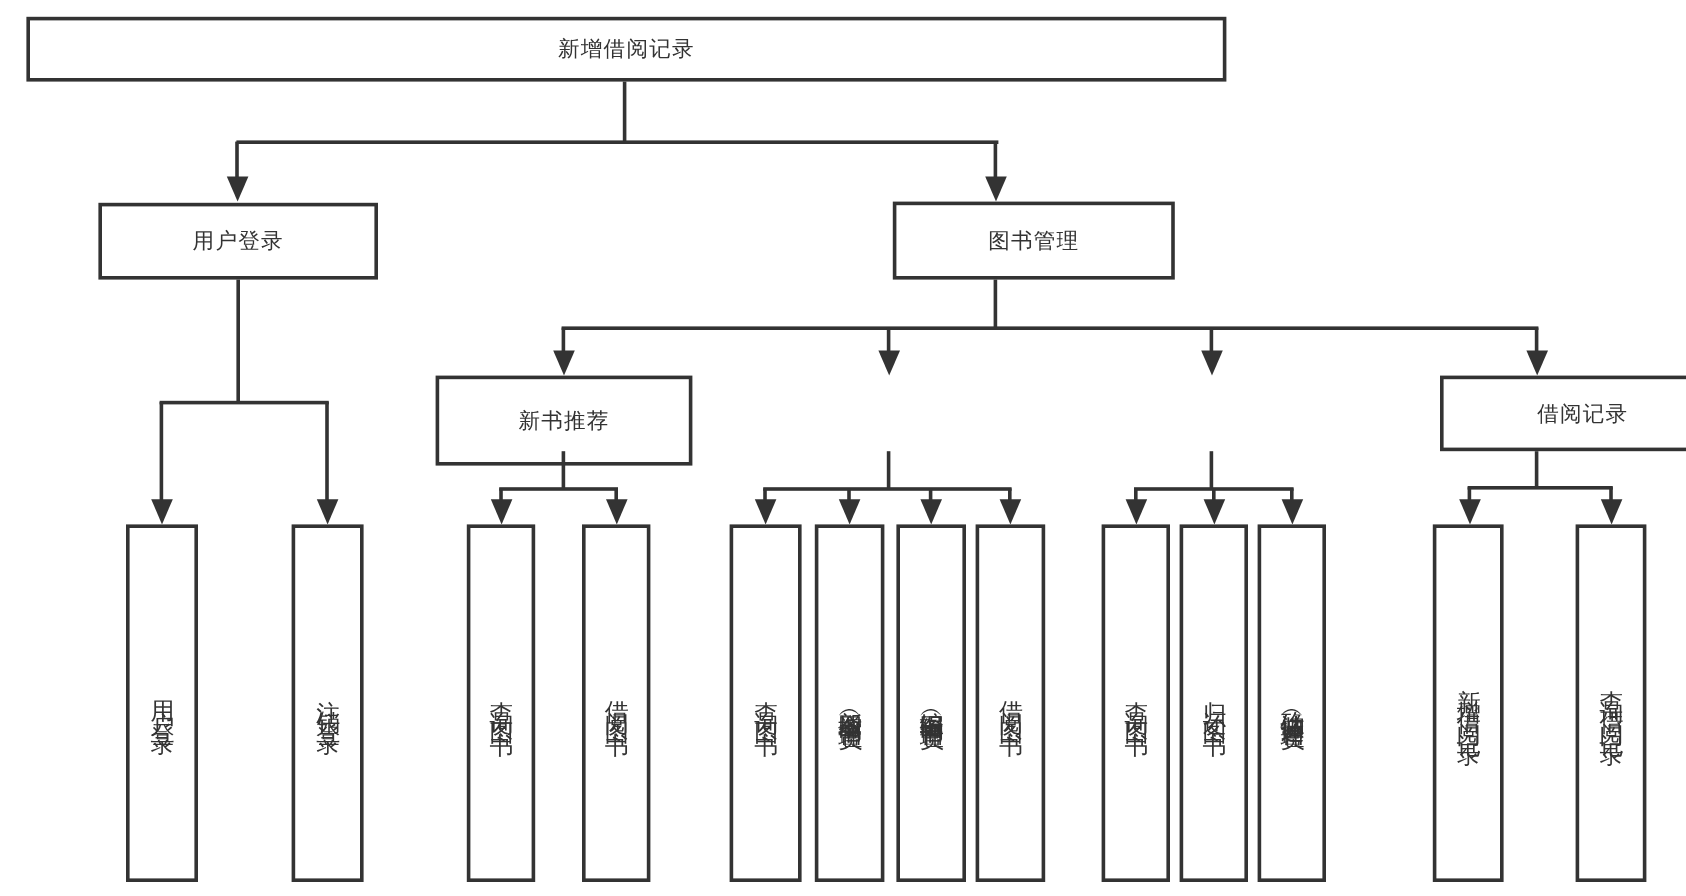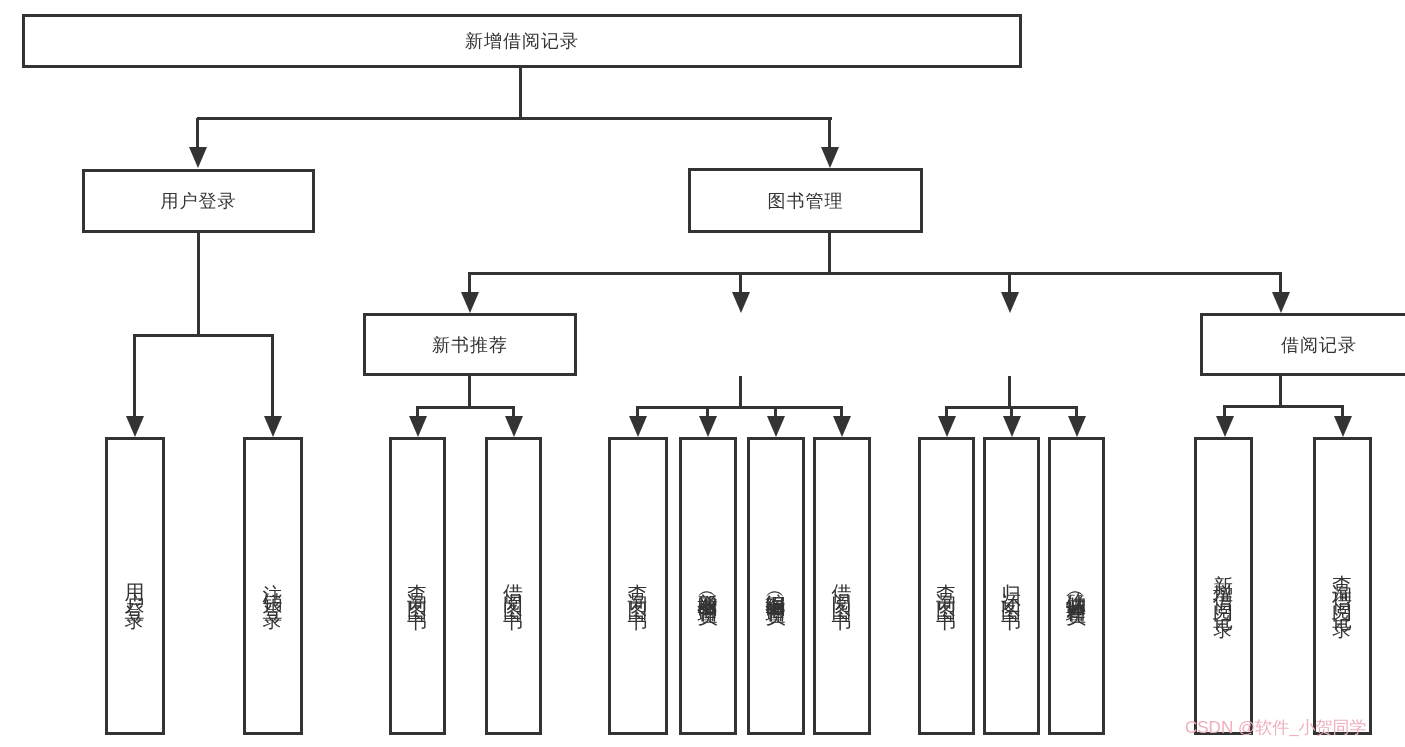--- a/index.html
+++ b/index.html
@@ -75,21 +75,21 @@
   <div class="vline" style="left:519px; top:68px; height:50px;"></div>
   <div class="hline" style="left:197px; top:117px; width:635px;"></div>
   <div class="vline" style="left:196px; top:118px; height:31px;"></div>
   <div class="arrow-down" style="left:189px; top:147px;"></div>
   <div class="vline" style="left:828px; top:118px; height:31px;"></div>
   <div class="arrow-down" style="left:821px; top:147px;"></div>
 
   <div class="box" style="left:82px; top:169px; width:233px; height:64px;">
     <span>用户登录</span>
   </div>
-  <div class="box" style="left:688px; top:168px; width:235px; height:65px;">
+  <div class="box" style="left:744px; top:168px; width:235px; height:65px;">
     <span>图书管理</span>
   </div>
 
   <div class="vline" style="left:197px; top:233px; height:103px;"></div>
   <div class="hline" style="left:133px; top:334px; width:141px;"></div>
   <div class="vline" style="left:133px; top:335px; height:83px;"></div>
   <div class="arrow-down" style="left:126px; top:416px;"></div>
   <div class="vline" style="left:271px; top:335px; height:83px;"></div>
   <div class="arrow-down" style="left:264px; top:416px;"></div>
 
@@ -97,21 +97,21 @@
   <div class="hline" style="left:468px; top:272px; width:814px;"></div>
   <div class="vline" style="left:468px; top:273px; height:21px;"></div>
   <div class="arrow-down" style="left:461px; top:292px;"></div>
   <div class="vline" style="left:739px; top:273px; height:21px;"></div>
   <div class="arrow-down" style="left:732px; top:292px;"></div>
   <div class="vline" style="left:1008px; top:273px; height:21px;"></div>
   <div class="arrow-down" style="left:1001px; top:292px;"></div>
   <div class="vline" style="left:1279px; top:273px; height:21px;"></div>
   <div class="arrow-down" style="left:1272px; top:292px;"></div>
 
-  <div class="box" style="left:363px; top:313px; width:214px; height:63px;">
+  <div class="box" style="left:363px; top:313px; width:214px; height:75px;">
     <span>新书推荐</span>
   </div>
   <div class="box" style="left:1200px; top:313px; width:238px; height:63px;">
     <span>借阅记录</span>
   </div>
 
   <div class="vline" style="left:468px; top:376px; height:32px;"></div>
   <div class="hline" style="left:416px; top:406px; width:99px;"></div>
   <div class="vline" style="left:416px; top:407px; height:12px;"></div>
   <div class="arrow-down" style="left:409px; top:416px;"></div>
@@ -182,15 +182,14 @@
     <span class="vtext tight">确认归还（管理员）</span>
   </div>
 
   <div class="leaf" style="left:1194px; top:437px; width:59px; height:298px;">
     <span class="vtext">新增借阅记录</span>
   </div>
   <div class="leaf" style="left:1313px; top:437px; width:59px; height:298px;">
     <span class="vtext">查询借阅记录</span>
   </div>
 
-  <div class="watermark">CSDN @软件_小贺同学</div>
 
 </div>
 
 </body></html>

